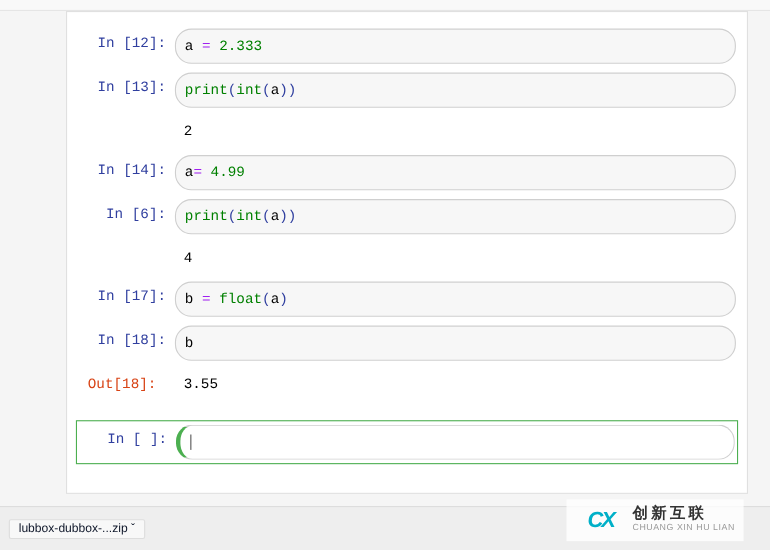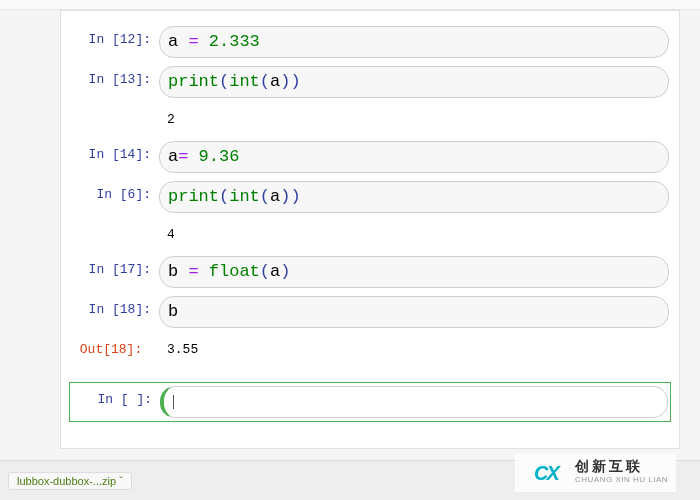--- a/index.html
+++ b/index.html
@@ -41,21 +41,21 @@
   color: #303F9F;
 }
 .prompt.out { color: #D84315; text-align: center; }
 .code-input {
   flex: 1;
   border: 1px solid #cfcfcf;
   border-radius: 15px;
   background: #f7f7f7;
   padding: 6px 8px;
   font-family: "Courier New", monospace;
-  font-size: 17px;
+  font-size: 13px;
   line-height: 18px;
   white-space: pre;
 }
 .code-output {
   flex: 1;
   padding: 6px 8px;
   font-family: "Courier New", monospace;
   font-size: 13px;
 }
 .tok-num { color: #008000; }
@@ -75,21 +75,21 @@
 .bottom-bar {
   position: absolute;
   bottom: 0; left: 0; right: 0;
   height: 40px;
   background: #eeeeee;
   border-top: 1px solid #ddd;
   display: flex;
   align-items: center;
   padding: 0 8px;
   font-size: 12px;
-  color: #4d7c0f;
+  color: #0f172a;
 }
 .tab {
   display: inline-block;
   padding: 2px 8px;
   background: #f8f8f8;
   border: 1px solid #ddd;
   border-radius: 2px;
   margin-right: 6px;
   font-size: 11px;
 }
@@ -142,21 +142,21 @@
     <div class="cell">
       <div class="prompt">In  [13]:</div>
       <div class="code-input"><span class="tok-builtin">print</span><span class="tok-paren">(</span><span class="tok-builtin">int</span><span class="tok-paren">(</span><span>a</span><span class="tok-paren">)</span><span class="tok-paren">)</span></div>
     </div>
     <div class="cell">
       <div class="prompt"></div>
       <div class="code-output">2</div>
     </div>
     <div class="cell">
       <div class="prompt">In  [14]:</div>
-      <div class="code-input"><span>a</span><span class="tok-op">=</span><span> </span><span class="tok-num">9.36</span></div>
+      <div class="code-input"><span>a</span><span class="tok-op">=</span><span> </span><span class="tok-num">4.99</span></div>
     </div>
     <div class="cell">
       <div class="prompt">In  [6]:</div>
       <div class="code-input"><span class="tok-builtin">print</span><span class="tok-paren">(</span><span class="tok-builtin">int</span><span class="tok-paren">(</span><span>a</span><span class="tok-paren">)</span><span class="tok-paren">)</span></div>
     </div>
     <div class="cell">
       <div class="prompt"></div>
       <div class="code-output">4</div>
     </div>
     <div class="cell">

